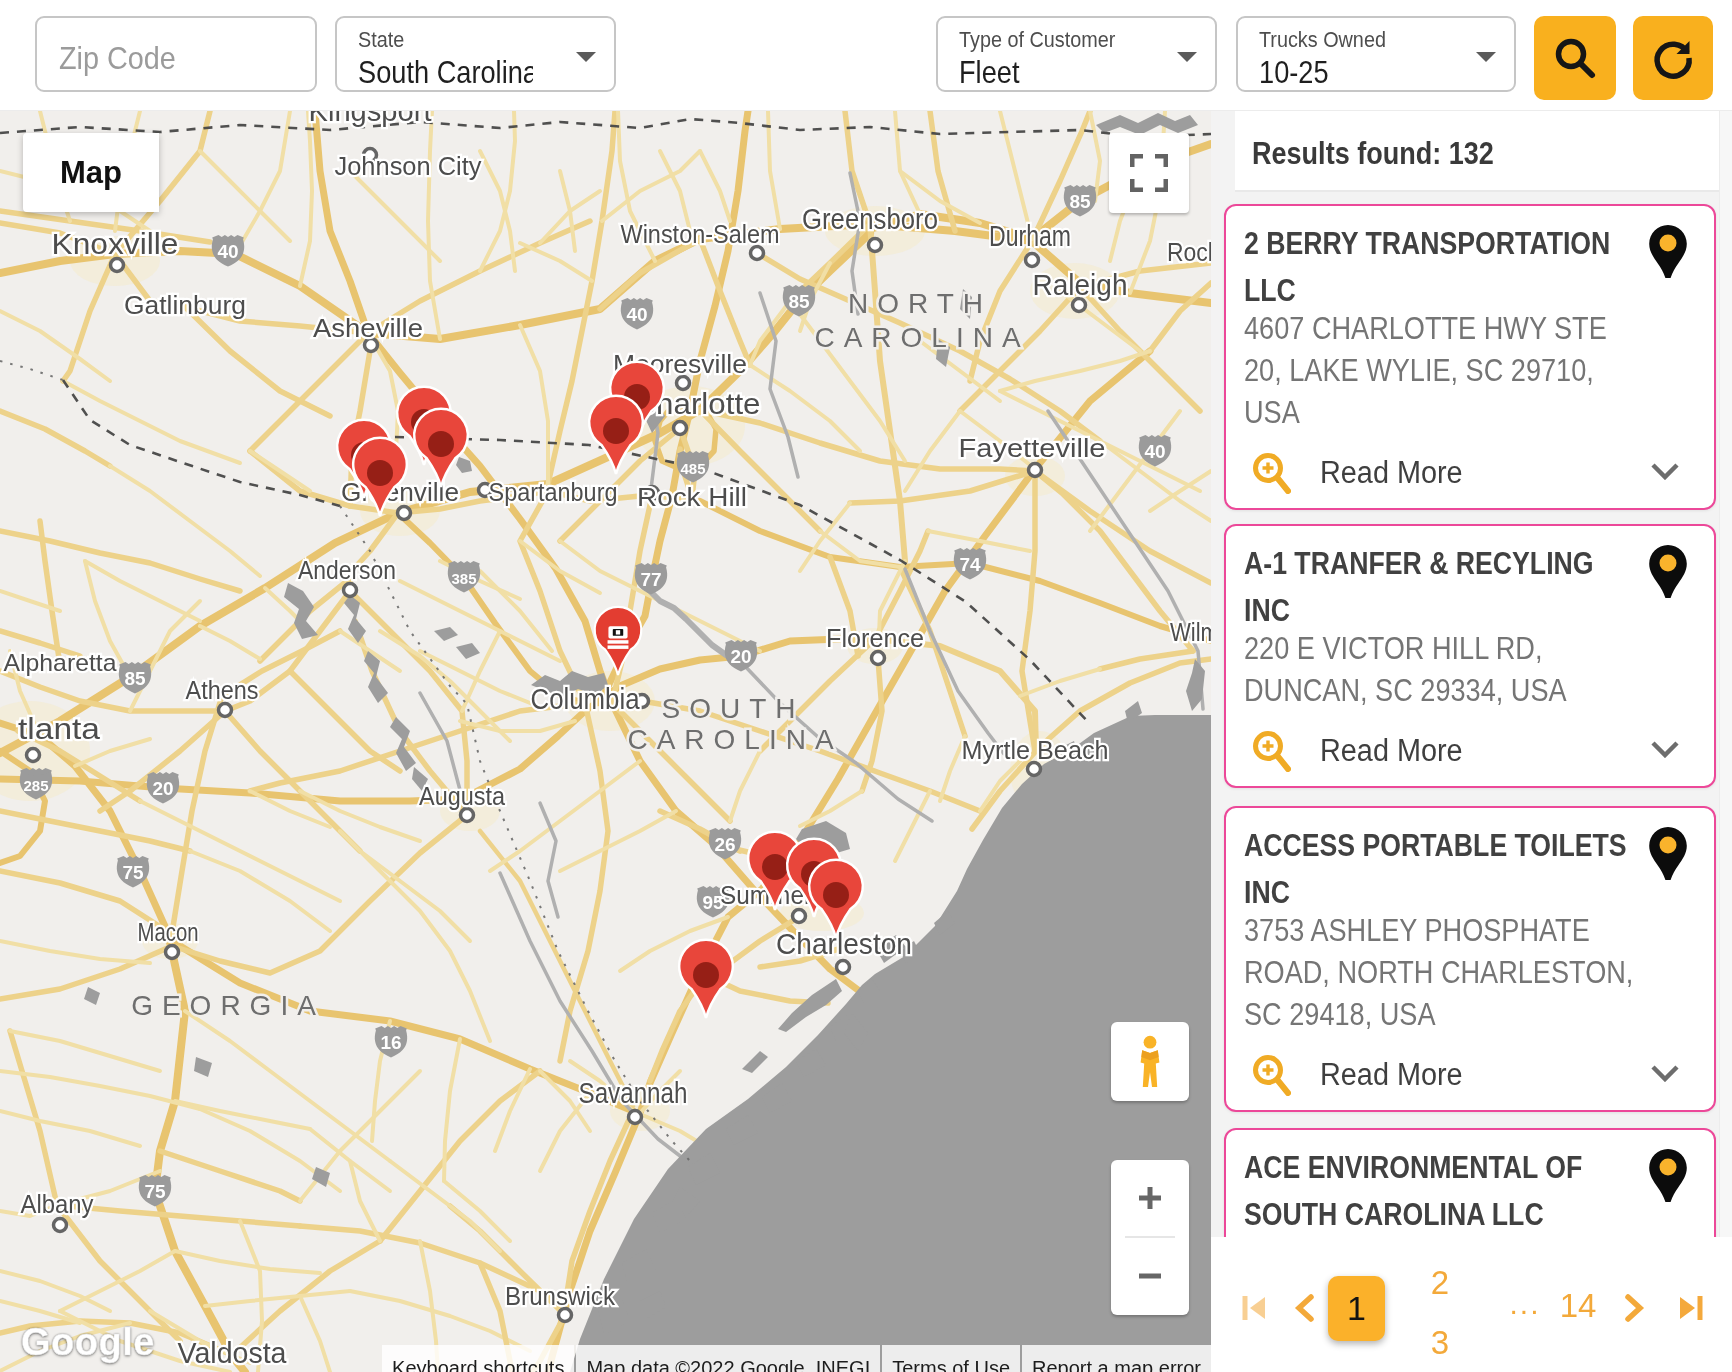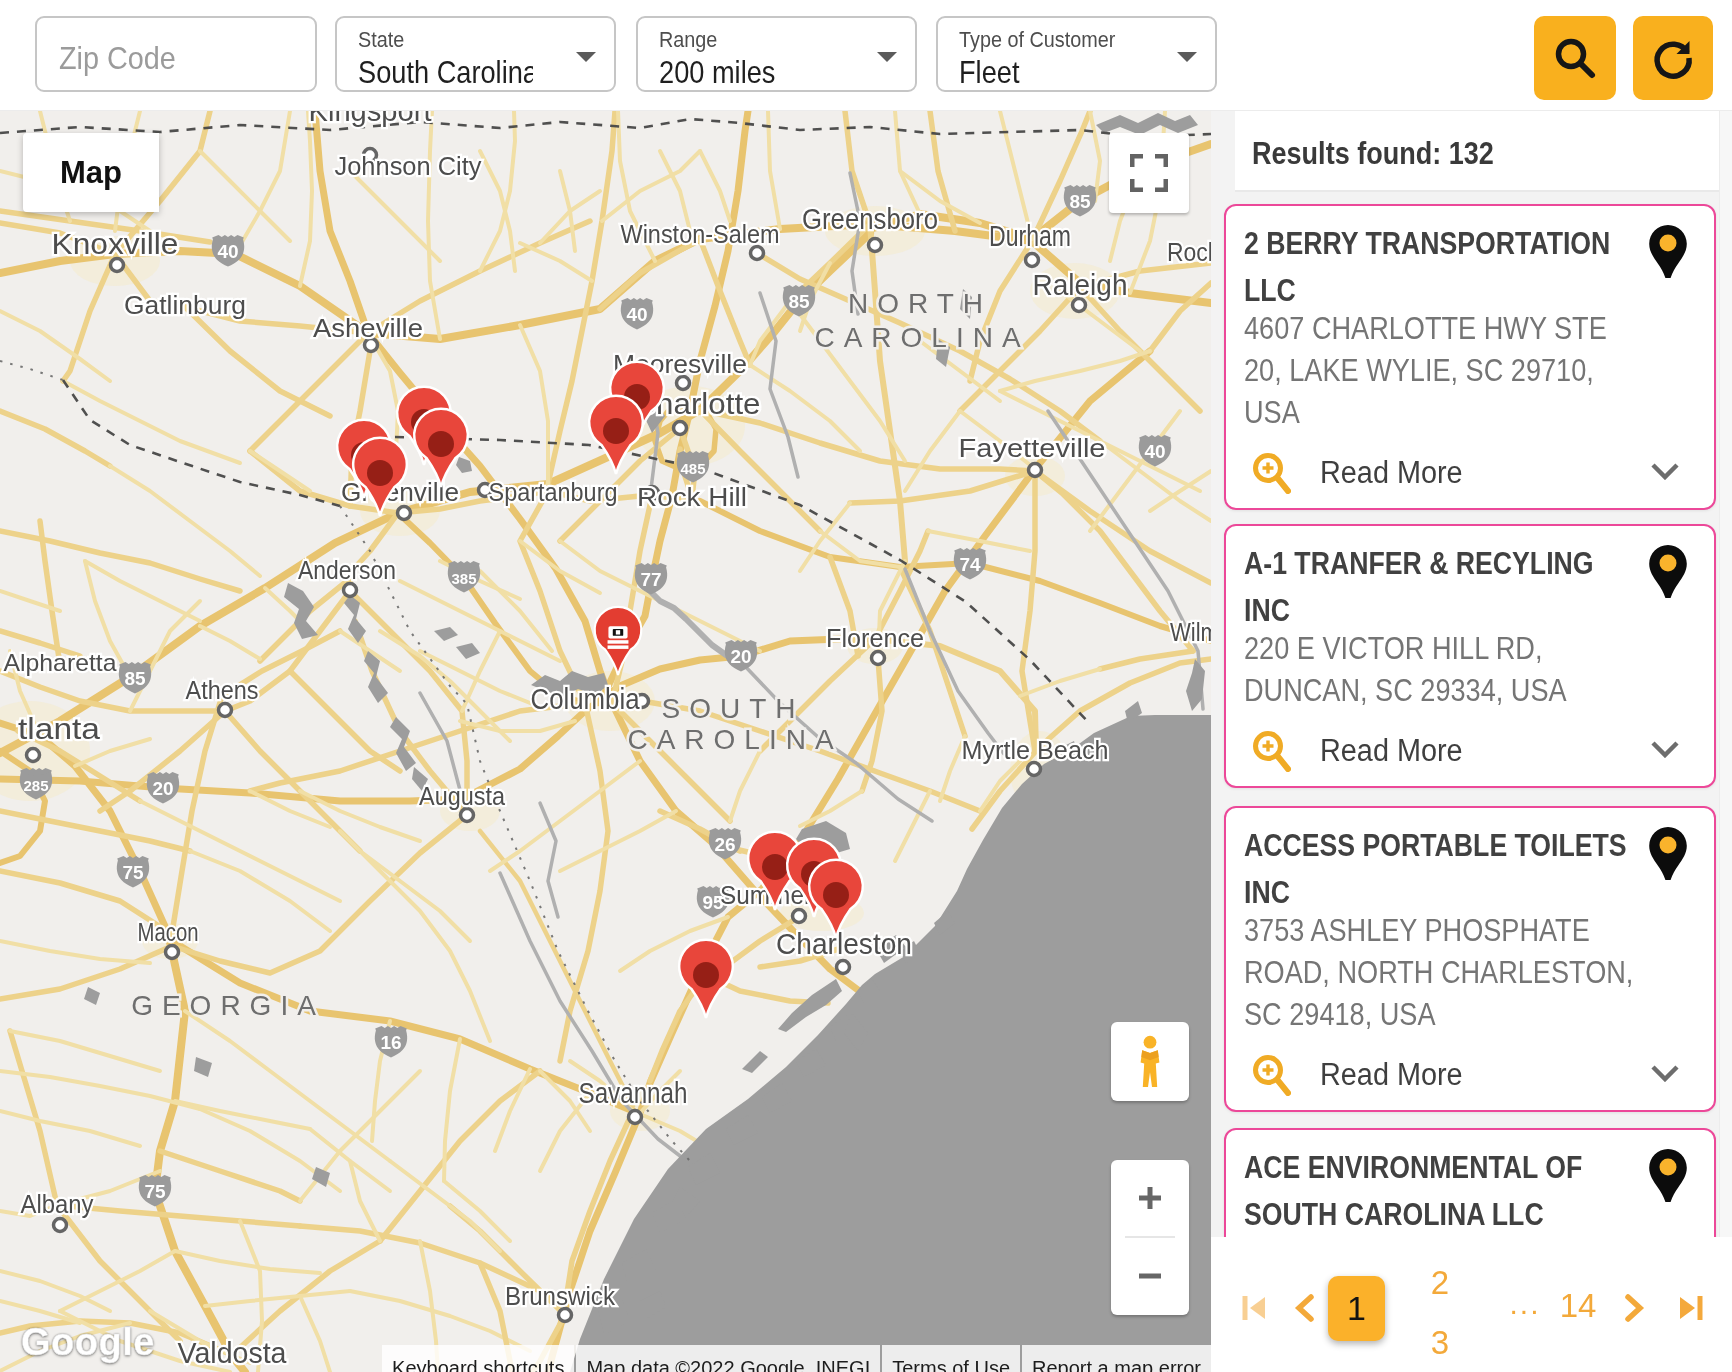--- a/index.html
+++ b/index.html
@@ -676,34 +676,34 @@
  <div class="fbox zip">
         <span class="ph">Zip Code</span>
       </div>
  <div class="fbox sel" style="left:335px;">
         <div class="lab">State</div>
         <div class="clipv"><span class="sqz">South Carolina</span></div>
         <svg class="arr" width="24" height="14" viewBox="0 0 24 14">
           <path d="M2 2 L12 12 L22 2 Z" fill="#5b5b5b"></path>
         </svg>
       </div>
- <div class="fbox sel" style="left:636px;">
-        <div class="lab">Range</div>
-        <div class="val">200 miles</div>
-        <svg class="arr" width="24" height="14" viewBox="0 0 24 14">
-          <path d="M2 2 L12 12 L22 2 Z" fill="#5b5b5b"></path>
-        </svg>
-      </div>
  <div class="fbox sel" style="left:936px;padding-left:24px;">
         <div class="lab">Type of Customer</div>
         <div class="val">Fleet</div>
         <svg class="arr" width="24" height="14" viewBox="0 0 24 14">
           <path d="M2 2 L12 12 L22 2 Z" fill="#5b5b5b"></path>
         </svg>
       </div>
+ <div class="fbox sel" style="left:1236px;width:280px;">
+        <div class="lab">Trucks Owned</div>
+        <div class="val">10-25</div>
+        <svg class="arr" width="24" height="14" viewBox="0 0 24 14">
+          <path d="M2 2 L12 12 L22 2 Z" fill="#5b5b5b"></path>
+        </svg>
+      </div>
  <div class="ybtn" style="left:1534px;width:82px;">
         <svg width="46" height="46" viewBox="0 0 46 46">
           <circle cx="19" cy="19" r="12.5" fill="none" stroke="#161616" stroke-width="5.5"></circle>
           <path d="M28.5 28.5 L40 40" stroke="#161616" stroke-width="6" stroke-linecap="round"></path>
         </svg>
       </div>
  <div class="ybtn" style="left:1633px;width:80px;">
         <svg width="46" height="46" viewBox="0 0 46 46">
           <path d="M37.2 17.5 A16 16 0 1 0 39 23" fill="none" stroke="#161616" stroke-width="5.5"></path>
           <path d="M39.5 6 L39.5 19 L26.5 19 Z" fill="#161616"></path>

